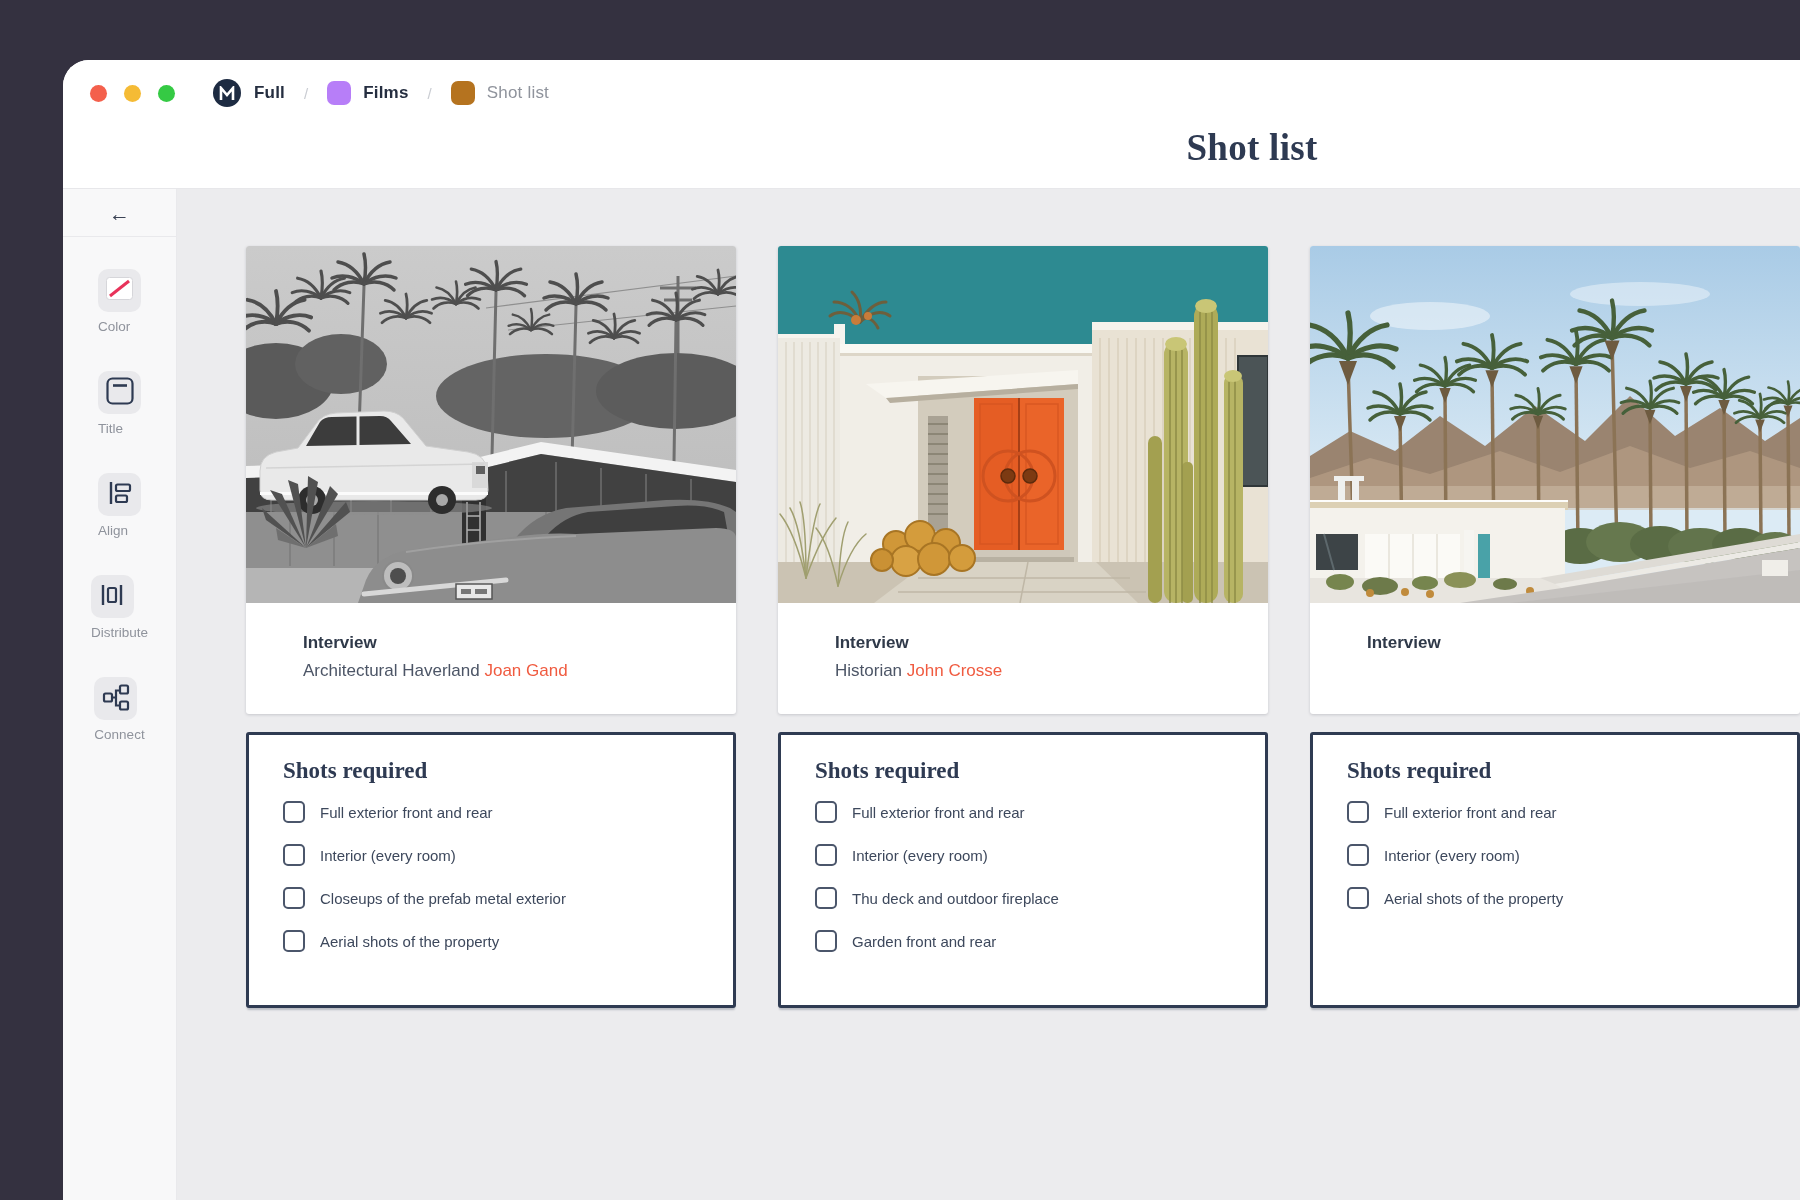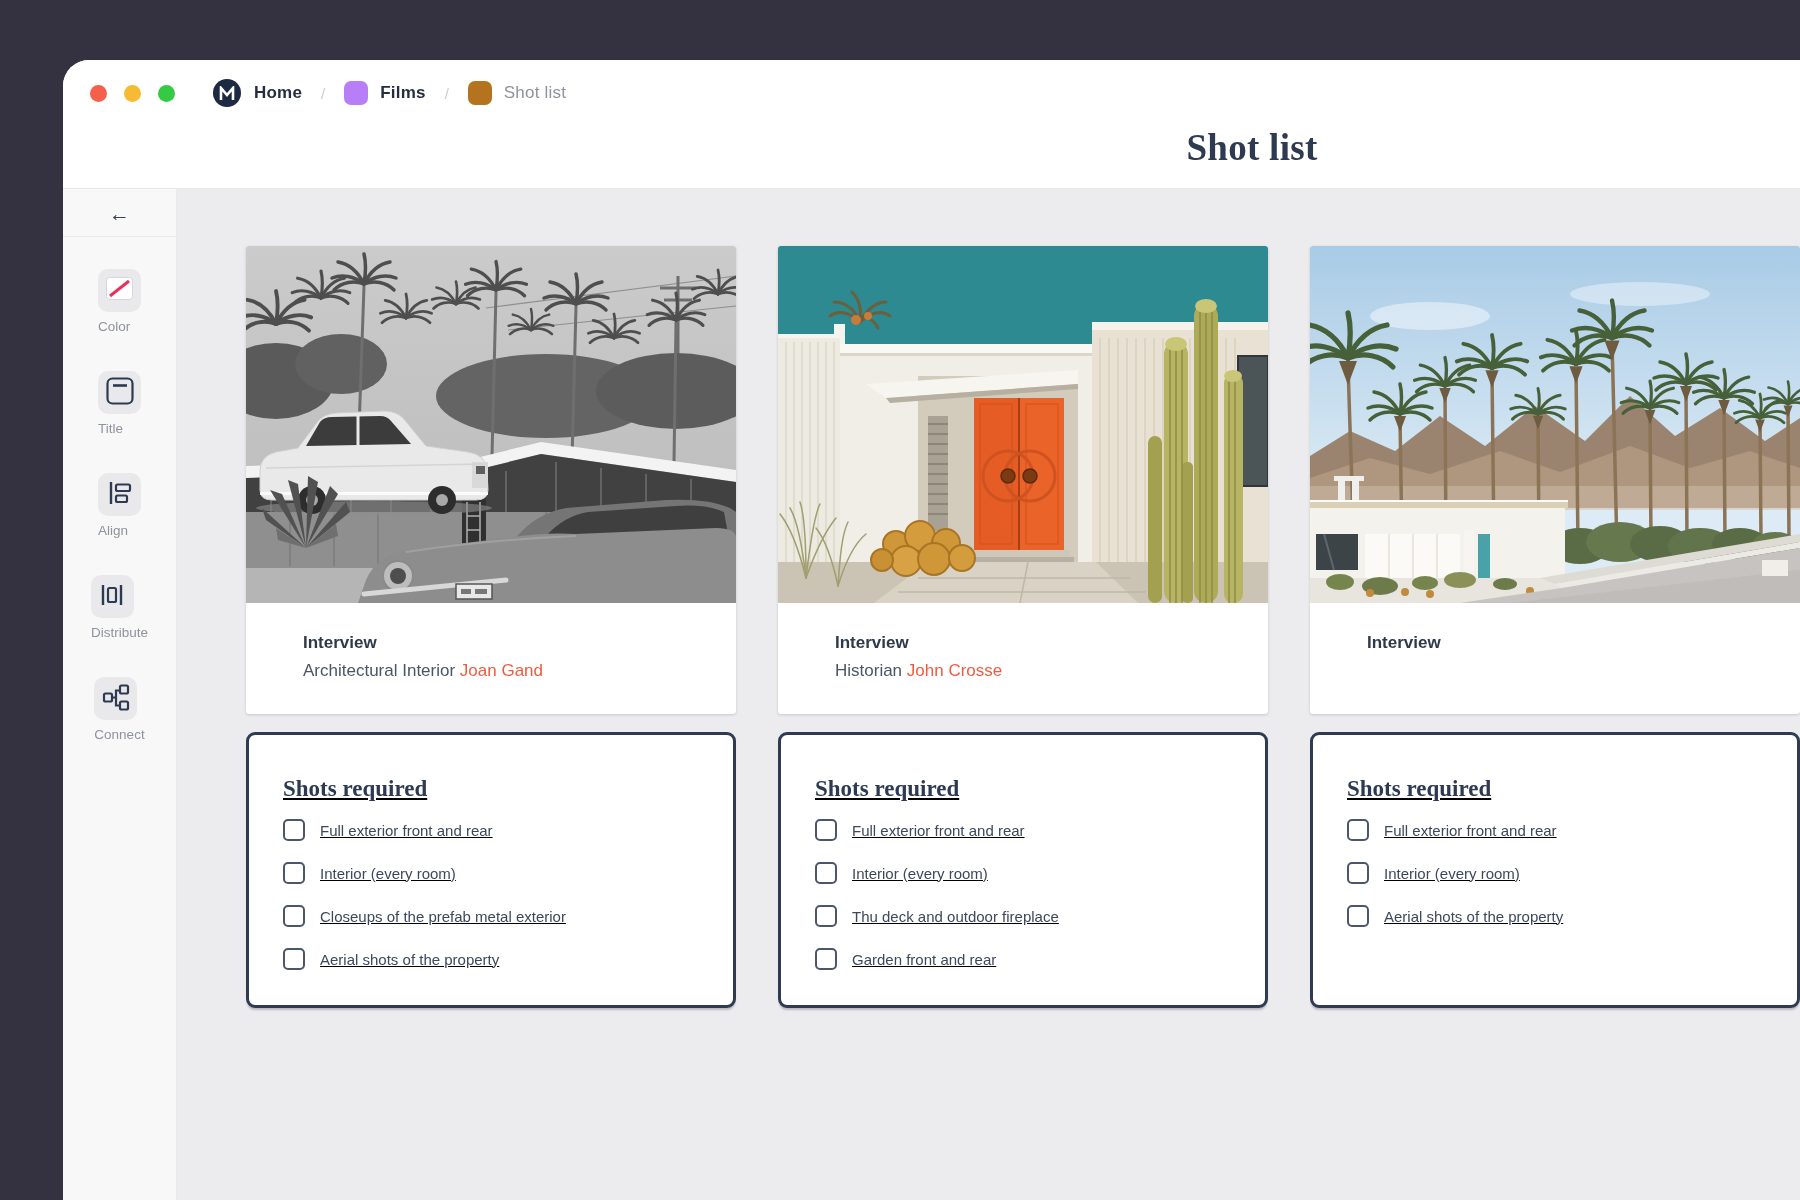--- a/index.html
+++ b/index.html
@@ -45,23 +45,23 @@
   .col.c1 { left:69px; } .col.c2 { left:601px; } .col.c3 { left:1133px; }
 
   .photo-card { background:#fff; border-radius:3px; box-shadow:0 1px 3px rgba(30,35,50,.18); overflow:hidden; }
   .photo { width:490px; height:357px; display:block; }
   .photo svg { width:490px; height:357px; display:block; }
   .caption { height:111px; padding:26px 36px 0 57px; }
   .cap-head { font-size:17px; font-weight:bold; color:#2f3949; line-height:28px; }
   .cap-line { font-size:17px; color:#4c5566; line-height:28px; }
   .cap-link { color:#f05b40; text-underline-offset:3px; cursor:pointer; }
 
-  .todo-card { margin-top:18px; background:#fff; border:3px solid #2f3b52; border-radius:9px;
-               height:276px; padding:41px 34px 0 34px;
-               box-shadow:0 3px 2px -1px rgba(46,58,82,.28);text-decoration:underline; }
+  .todo-card { margin-top:18px; background:#fff; border:3px solid #2f3b52; border-radius:3px;
+               height:276px; padding:23px 34px 0 34px;
+               box-shadow:0 3px 2px -1px rgba(46,58,82,.28); }
   .todo-title { font-family:"Liberation Serif", serif; font-weight:bold; font-size:23px;
                 color:#2e3a52; margin-bottom:17px; }
   .todo-item { display:flex; align-items:center; margin-bottom:21px; }
   .checkbox { width:22px; height:22px; border:2px solid #4b566b; border-radius:5px;
               background:#fff; flex:0 0 auto; cursor:pointer; }
   .todo-label { margin-left:15px; font-size:15px; color:#3d485c; }
 </style>
 </head>
 <body>
 
@@ -72,21 +72,21 @@
       <div class="lights">
         <div class="light r"></div>
         <div class="light y"></div>
         <div class="light g"></div>
       </div>
       <div class="logo">
         <svg width="16" height="15" viewBox="0 0 16 15">
           <polyline points="2,14 2,2 8,9 14,2 14,14" fill="none" stroke="#fff" stroke-width="2.6"></polyline>
         </svg>
       </div>
-      <span class="crumb">Home</span>
+      <span class="crumb">Full</span>
       <span class="sep">/</span>
       <span class="bicon films"></span>
       <span class="crumb">Films</span>
       <span class="sep">/</span>
       <span class="bicon shot"></span>
       <span class="crumb dim">Shot list</span>
     </div>
     <div class="board-title">Shot list</div>
   </div>
 
@@ -261,21 +261,21 @@
             <circle cx="152" cy="330" r="8" fill="#4e4e4e"></circle>
             <path d="M118 348 L260 334" stroke="#d8d8d8" stroke-width="5" stroke-linecap="round" fill="none"></path>
             <rect x="210" y="338" width="36" height="15" fill="#e8e8e8" stroke="#555" stroke-width="1.5"></rect>
             <rect x="215" y="343" width="10" height="5" fill="#777"></rect>
               <rect x="229" y="343" width="12" height="5" fill="#777"></rect>
           </svg>
         </div>
         <div class="caption">
           <div class="cap-head">Interview</div>
           <div class="cap-line">
-            <span>Architectural Interior</span>
+            <span>Architectural Haverland</span>
             <span class="cap-link">Joan Gand</span>
           </div>
         </div>
       </div>
 
       <div class="todo-card">
         <div class="todo-title">Shots required</div>
         <div class="todo-item">
           <span class="checkbox"></span>
           <span class="todo-label">Full exterior front and rear</span>

